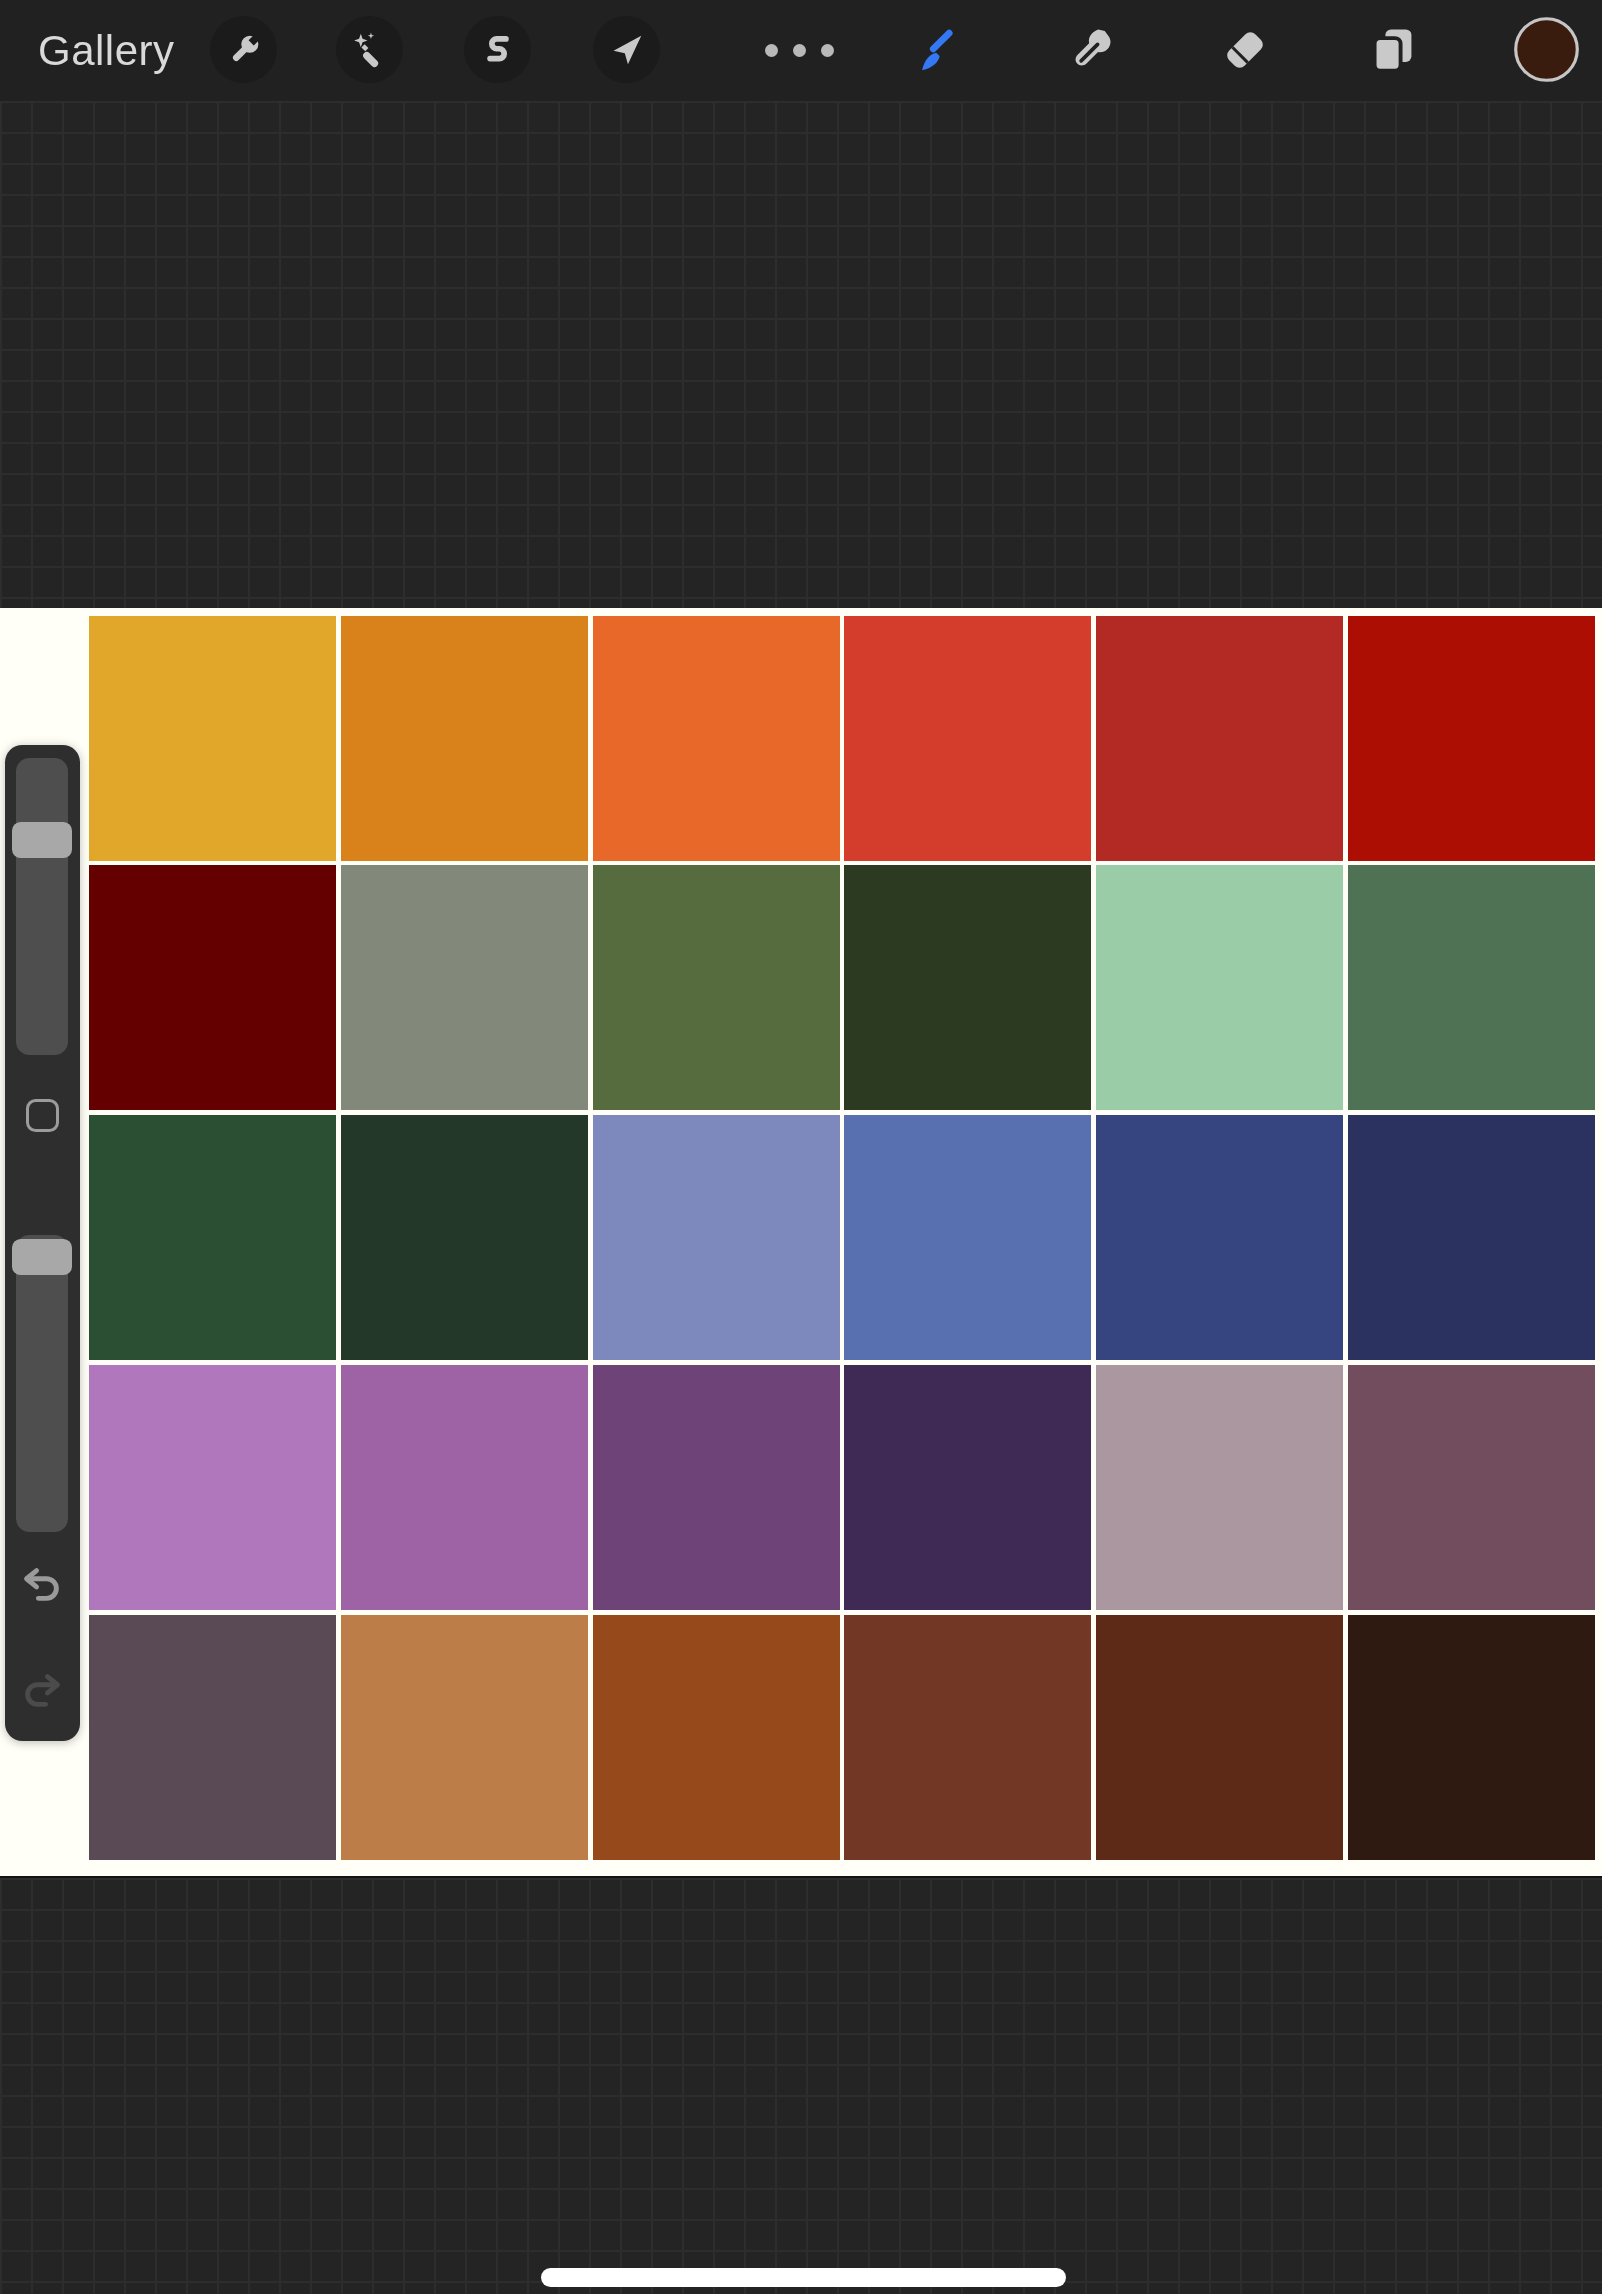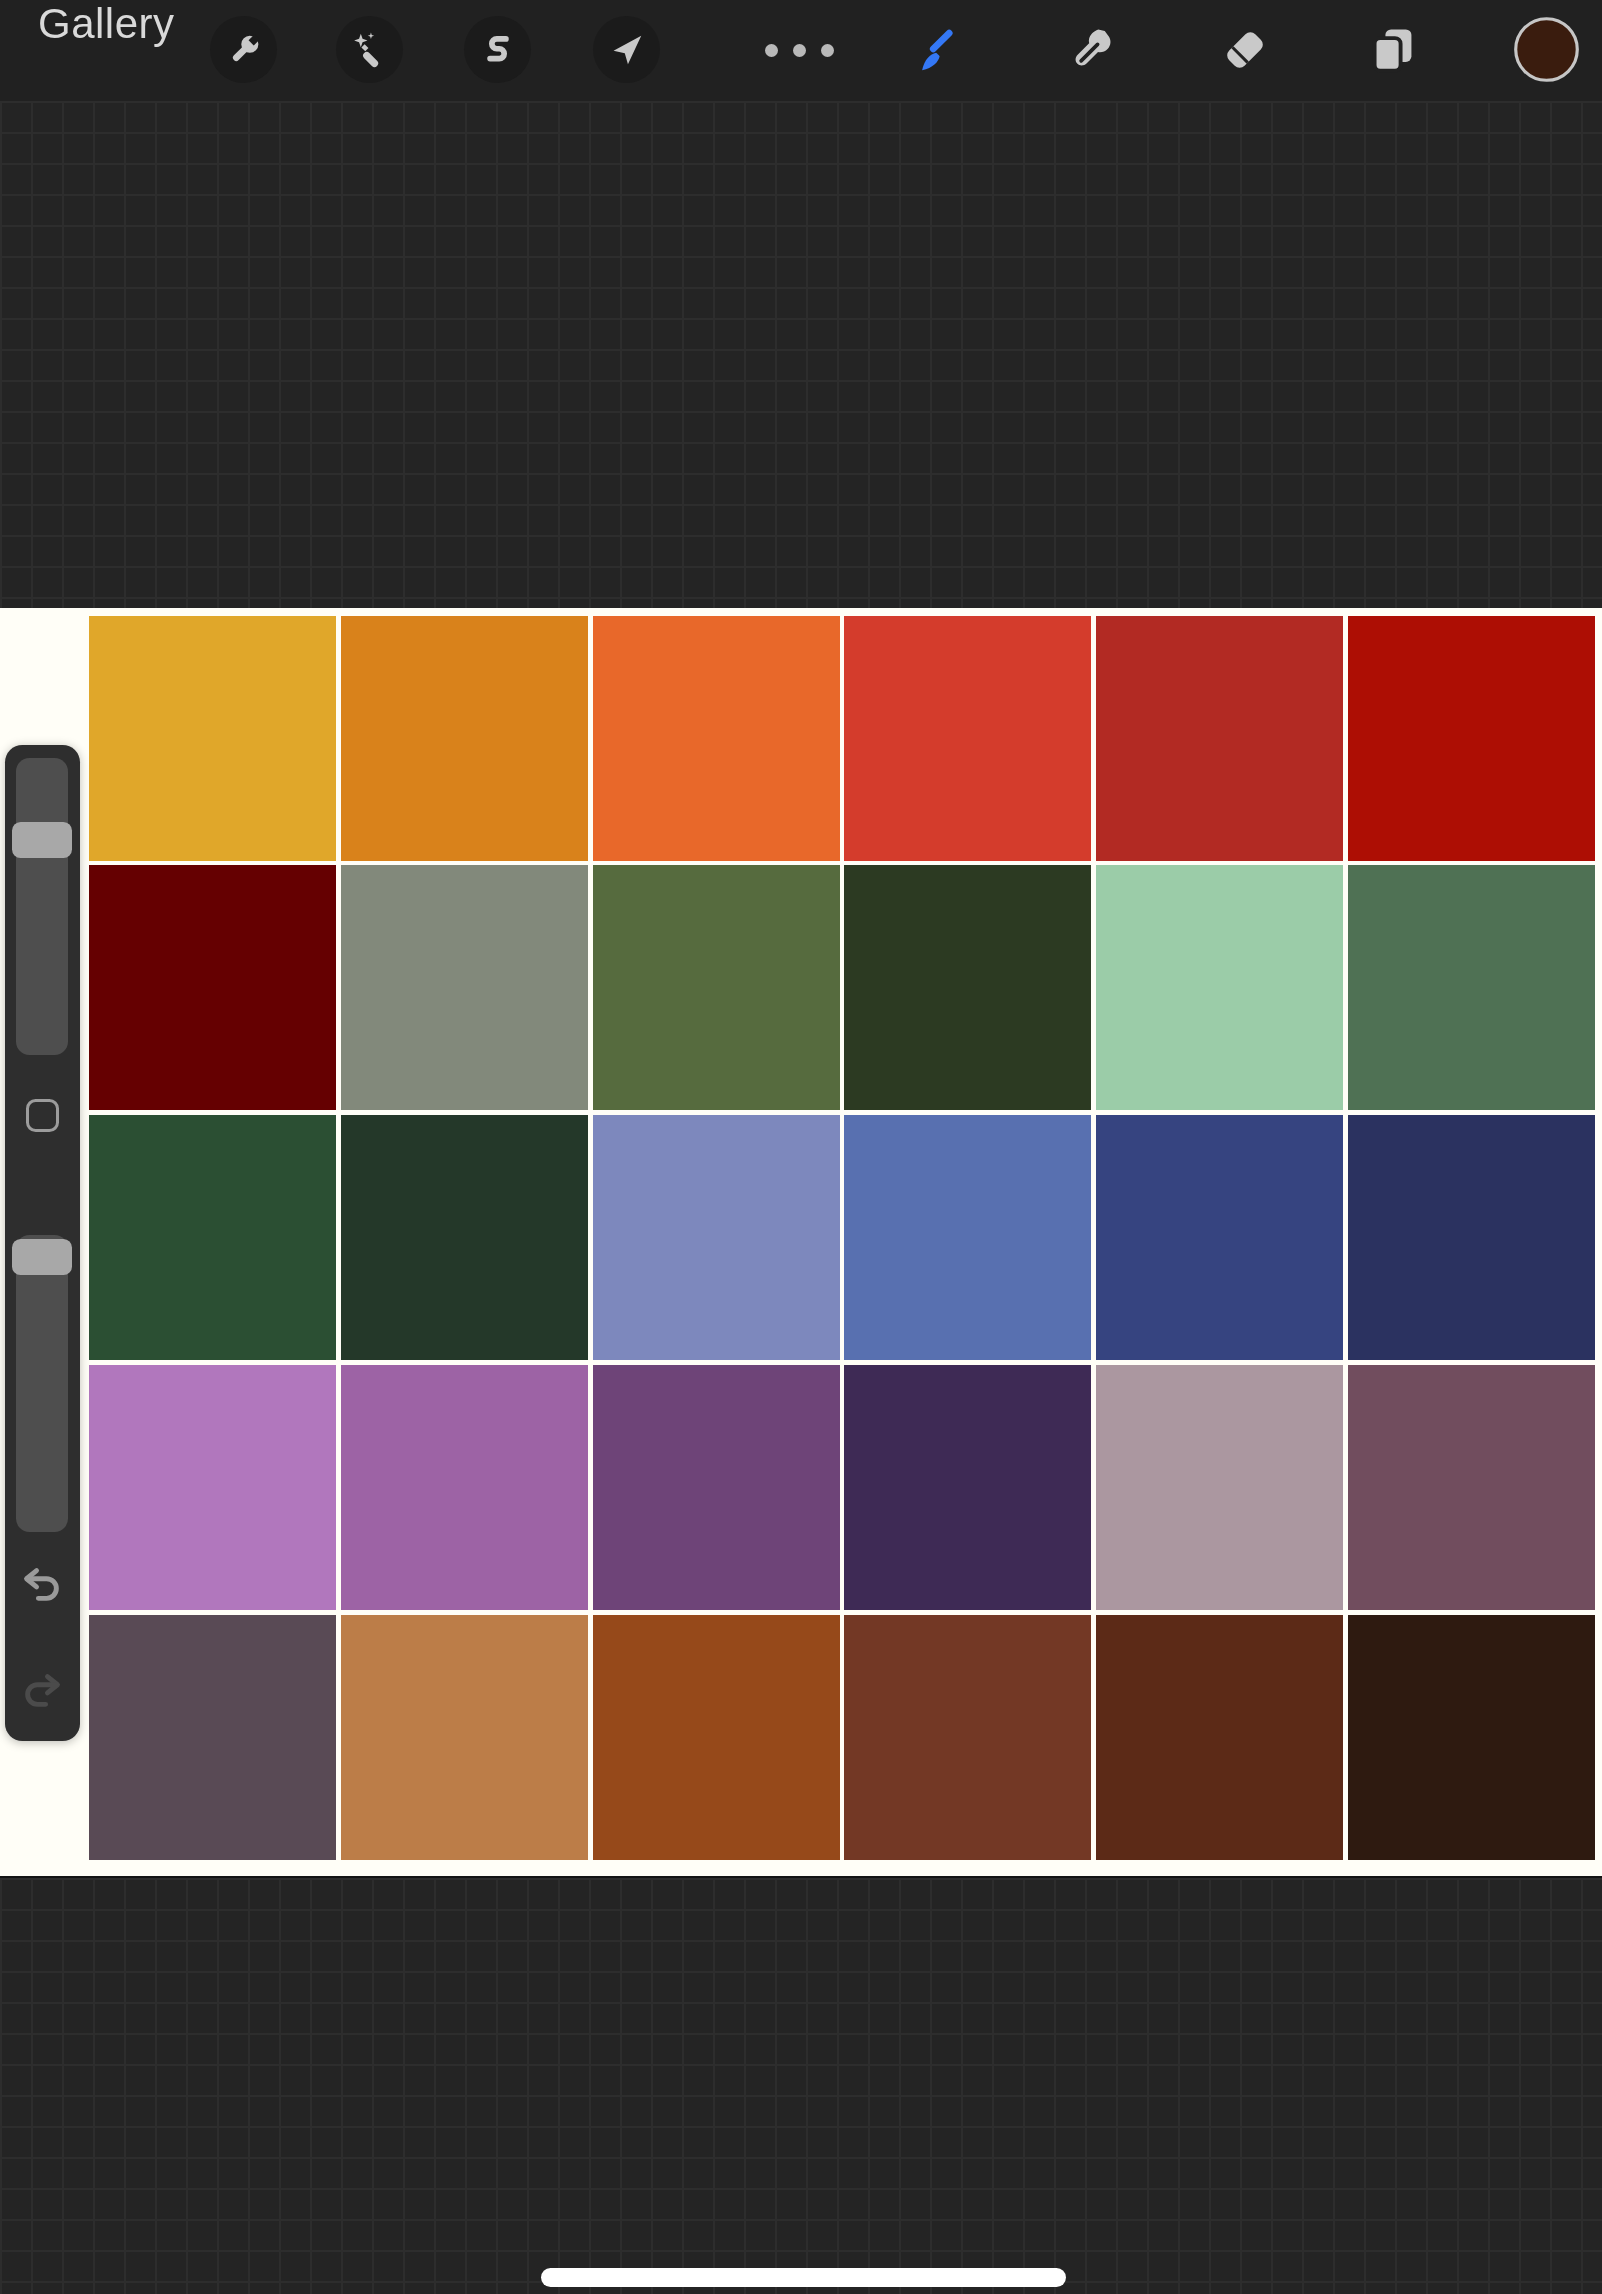--- a/index.html
+++ b/index.html
@@ -2,21 +2,21 @@
 <html><head>
 <meta charset="utf-8">
 <style>
   html,body{margin:0;padding:0;background:#000;}
   body{font-family:"Liberation Sans", sans-serif;}
   #screen{position:relative;width:1602px;height:2294px;background:#FFFEF7;overflow:hidden;}
 
   
   .toolbar{position:absolute;left:0;top:0;width:1602px;height:101px;background:#212121;z-index:30;
            display:block;}
-  .gallery{position:absolute;left:38px;top:0;height:101px;display:flex;align-items:flex-start;
+  .gallery{position:absolute;left:38px;top:0;height:101px;display:flex;align-items:center;
            color:#D9D9D9;font-size:42px;letter-spacing:0.5px;}
   .toolbtn{position:absolute;top:16.3px;width:67px;height:67px;border-radius:50%;background:#1B1B1B;
            display:flex;align-items:center;justify-content:center;}
   .flatbtn{position:absolute;top:16.3px;width:67px;height:67px;display:flex;align-items:center;justify-content:center;}
   .dots{position:absolute;top:0;height:101px;display:flex;align-items:center;gap:14.4px;}
   .dot{width:13.4px;height:13.4px;border-radius:50%;background:#B9B9B9;}
 
   
   .surround{position:absolute;left:0;width:1602px;background-color:#242424;
     background-image:linear-gradient(#2D2D2D 1.9px, transparent 1.9px),

